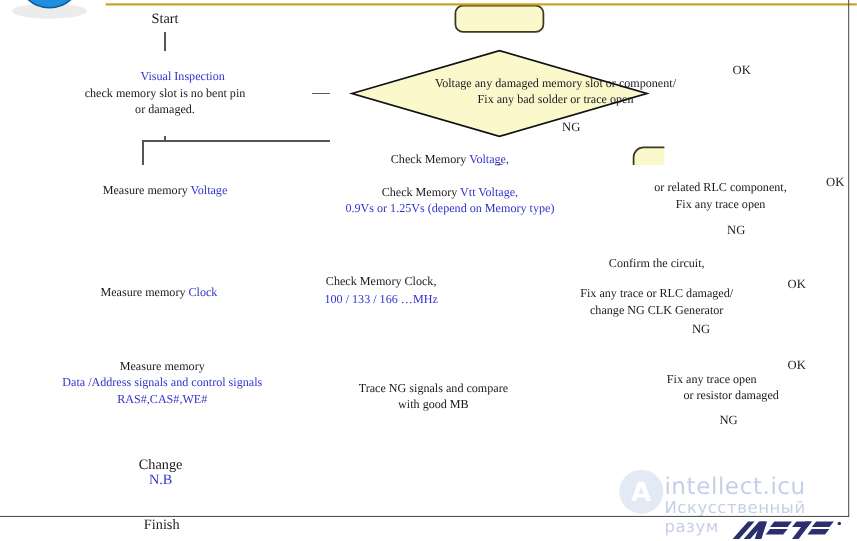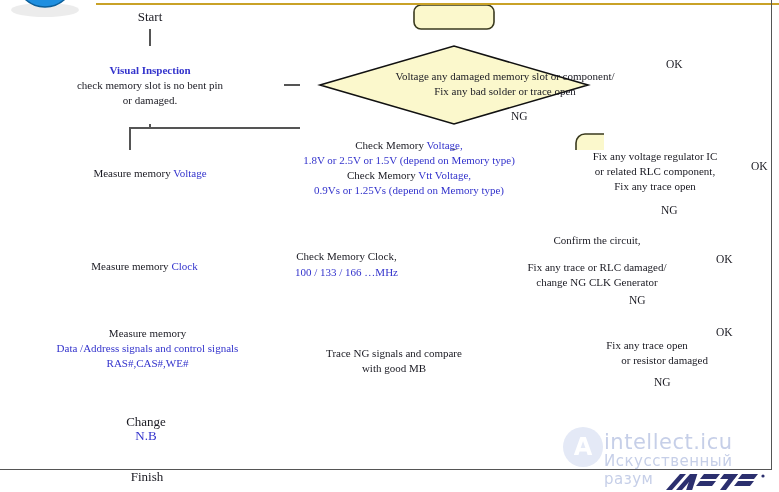--- a/index.html
+++ b/index.html
@@ -157,42 +157,40 @@
 
   
   <div class="txt big" style="left:110px;top:9px;width:80px;">Start</div>
 
   <div class="txt big" style="left:104px;top:469px;width:86px;">Finish</div>
 
   <div class="txt big" style="left:108px;top:414px;width:76px;">Change</div>
   <div class="txt big blue" style="left:108px;top:428px;width:76px;">N.B</div>
 
   
-  <div class="txt blue" style="left:16px;top:64px;width:268px;font-weight:bold;">Visual Inspection</div>
+  <div class="txt blue" style="left:32px;top:64px;width:268px;">Visual Inspection</div>
   <div class="txt" style="left:16px;top:79px;width:268px;">check memory slot is no bent pin</div>
   <div class="txt" style="left:16px;top:94px;width:268px;">or damaged.</div>
 
   
   <div class="txt" style="left:352px;top:70px;width:306px;">Voltage any damaged memory slot or component/</div>
   <div class="txt" style="left:352px;top:85px;width:306px;">Fix any bad solder or trace open</div>
 
   <div class="lbl" style="left:666px;top:58px;">OK</div>
   <div class="lbl" style="left:511px;top:110px;">NG</div>
 
   
   <div class="txt" style="left:30px;top:167px;width:240px;">Measure memory <b class="blue">Voltage</b></div>
 
   
   <div class="txt" style="left:272px;top:139px;width:274px;">Check Memory <b class="blue">Voltage,</b></div>
-  <div class="txt blue" style="left:272px;top:154px;width:274px;">1.8V or 2.5V or 1.5V (depend on Memory type)</div>
   <div class="txt" style="left:272px;top:169px;width:274px;">Check Memory <b class="blue">Vtt Voltage,</b></div>
   <div class="txt blue" style="left:272px;top:184px;width:274px;">0.9Vs or 1.25Vs (depend on Memory type)</div>
 
   
-  <div class="txt" style="left:564px;top:150px;width:182px;">Fix any voltage regulator IC</div>
   <div class="txt" style="left:564px;top:165px;width:182px;">or related RLC component,</div>
   <div class="txt" style="left:564px;top:180px;width:182px;">Fix any trace open</div>
 
   <div class="lbl" style="left:751px;top:160px;">OK</div>
   <div class="lbl" style="left:661px;top:204px;">NG</div>
 
   
   <div class="txt" style="left:26px;top:260px;width:237px;">Measure memory <b class="blue">Clock</b></div>
 
   

